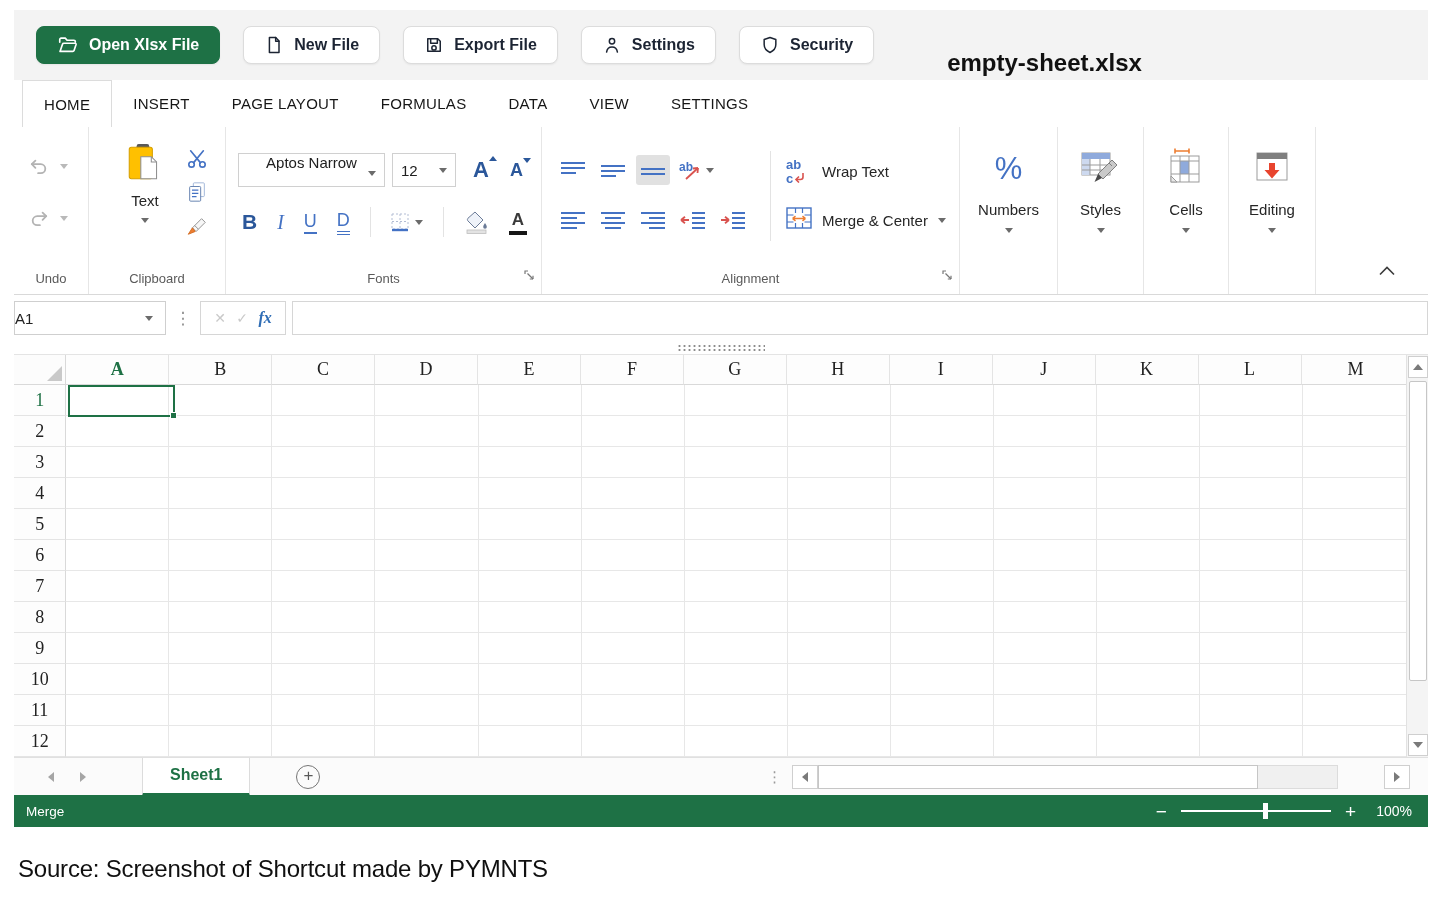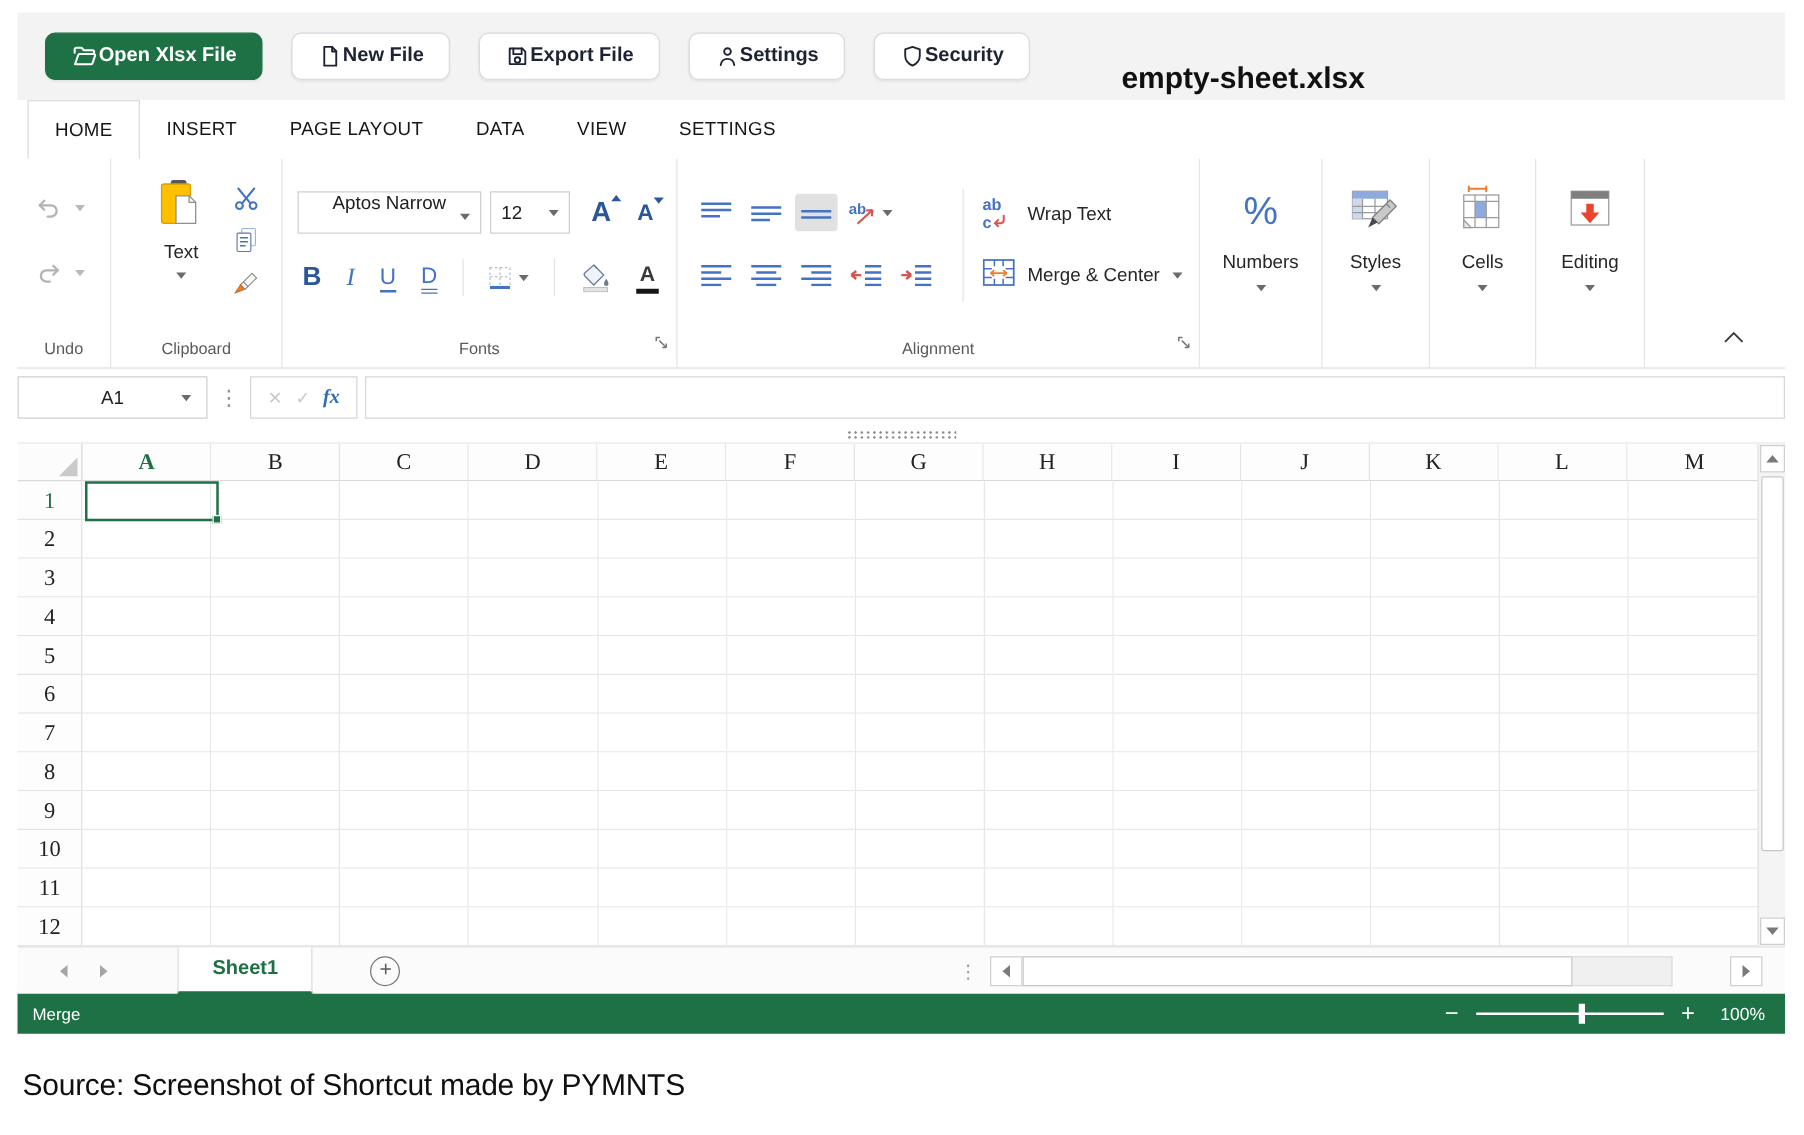--- a/index.html
+++ b/index.html
@@ -2,21 +2,21 @@
 <html><head>
 <meta charset="utf-8">
 <style>
   * { margin:0; padding:0; box-sizing:border-box; }
   html,body { width:1443px; height:908px; background:#fff; font-family:"Liberation Sans",sans-serif; overflow:hidden; }
   .canvas { position:relative; width:1443px; height:908px; background:#fff; }
   .window { position:absolute; left:14px; top:10px; width:1414px; height:817px; background:#fff; }
 
   
   .toolbar { position:absolute; left:0; top:0; width:100%; height:70px; background:#f3f3f3; display:flex; align-items:center; gap:23px; padding-left:22px; }
-  .tb-btn { height:38px; background:#fff; border:1px solid #dcdcdc; border-radius:8px; display:flex; align-items:center; padding:0 20px; font-size:16px; font-weight:700; color:#1c2433; box-shadow:0 1px 2px rgba(0,0,0,.06); cursor:pointer; }
+  .tb-btn { height:38px; background:#fff; border:1px solid #dcdcdc; border-radius:8px; display:flex; align-items:center; gap:10px; padding:0 20px; font-size:16px; font-weight:700; color:#1c2433; box-shadow:0 1px 2px rgba(0,0,0,.06); cursor:pointer; }
   .tb-btn.primary { background:#1e7145; border-color:#1e7145; color:#fff; }
   .tb-btn svg { display:block; }
   .file-title { margin-left:50px; font-size:24px; font-weight:700; color:#111;margin-top:36px; }
 
   
   .tabbar { position:absolute; left:0; top:70px; width:100%; height:47px; background:#fff; display:flex; align-items:stretch; padding-left:8px; }
   .rtab { display:flex; align-items:center; padding:0 21px; font-size:15px; letter-spacing:.3px; color:#161616; cursor:pointer; }
   .rtab.active { border:1px solid #dcdcdc; border-bottom:none; background:#fff; font-weight:400; }
 
   
@@ -78,21 +78,21 @@
   .bigg .bicon { height:52px; margin-top:16px; display:flex; align-items:center; justify-content:center; }
   .bigg .blabel { font-size:15px; color:#262626; margin-top:6px; }
   .bigg .caret { margin-top:10px; }
   .g-num { width:98px; } .g-sty { width:86px; } .g-cel { width:85px; } .g-edt { width:87px; }
   .pct { font-size:31px; color:#4472c4; }
   .g-rest { flex:1 1 auto; border-right:none; position:relative; }
   .collapse { position:absolute; right:32px; bottom:14px; cursor:pointer; }
 
   
   .fbar { position:absolute; left:0; top:285px; width:100%; height:46px; background:#fff; display:flex; align-items:center; }
-  .namebox { position:relative; width:152px; height:34px; border:1px solid #cfcfcf; display:flex; align-items:center; justify-content:center; font-size:15px; color:#222; cursor:pointer; }
+  .namebox { position:relative; width:152px; height:34px; border:1px solid #cfcfcf; display:flex; align-items:center; justify-content:flex-start; font-size:15px; color:#222; cursor:pointer; }
   .namebox .caret { position:absolute; right:12px; top:14px; }
   .vdots { width:34px; text-align:center; font-size:17px; color:#8f8f8f; letter-spacing:0; cursor:pointer; }
   .fxbox { width:86px; height:34px; border:1px solid #d6d6d6; display:flex; align-items:center; justify-content:space-around; padding:0 8px; }
   .fx-x,.fx-ok { color:#c9c9c9; font-size:14px; cursor:pointer; }
   .fx-fx { color:#2f6db5; font-size:16px; font-style:italic; font-family:"Liberation Serif",serif; font-weight:700; cursor:pointer; }
   .fml-input { flex:1 1 auto; height:34px; margin-left:6px; border:1px solid #d6d6d6; font-size:14px; padding:0 8px; color:#222; outline:none; font-family:"Liberation Sans",sans-serif; }
 
   
   .gripstrip { position:absolute; left:0; top:331px; width:100%; height:14px; background:#fff; border-bottom:1px solid #e4e4e4; display:flex; align-items:center; justify-content:center; }
   .hgrip { width:88px; height:7px; background-image:radial-gradient(#8c8c8c 1px, transparent 1.3px); background-size:5px 4px; cursor:row-resize; }
@@ -200,20 +200,21 @@
         </span>
         <span>Security</span>
       </div>
       <div class="file-title">empty-sheet.xlsx</div>
     </div>
 
     <div class="tabbar">
       <div class="rtab active">HOME</div>
       <div class="rtab">INSERT</div>
       <div class="rtab">PAGE LAYOUT</div>
+      <div class="rtab">FORMULAS</div>
       <div class="rtab">DATA</div>
       <div class="rtab">VIEW</div>
       <div class="rtab">SETTINGS</div>
     </div>
 
     <div class="ribbon">
 
       <div class="rgroup g-undo">
         <div class="undo-row" style="top:30px;">
           <span class="icon-btn">

